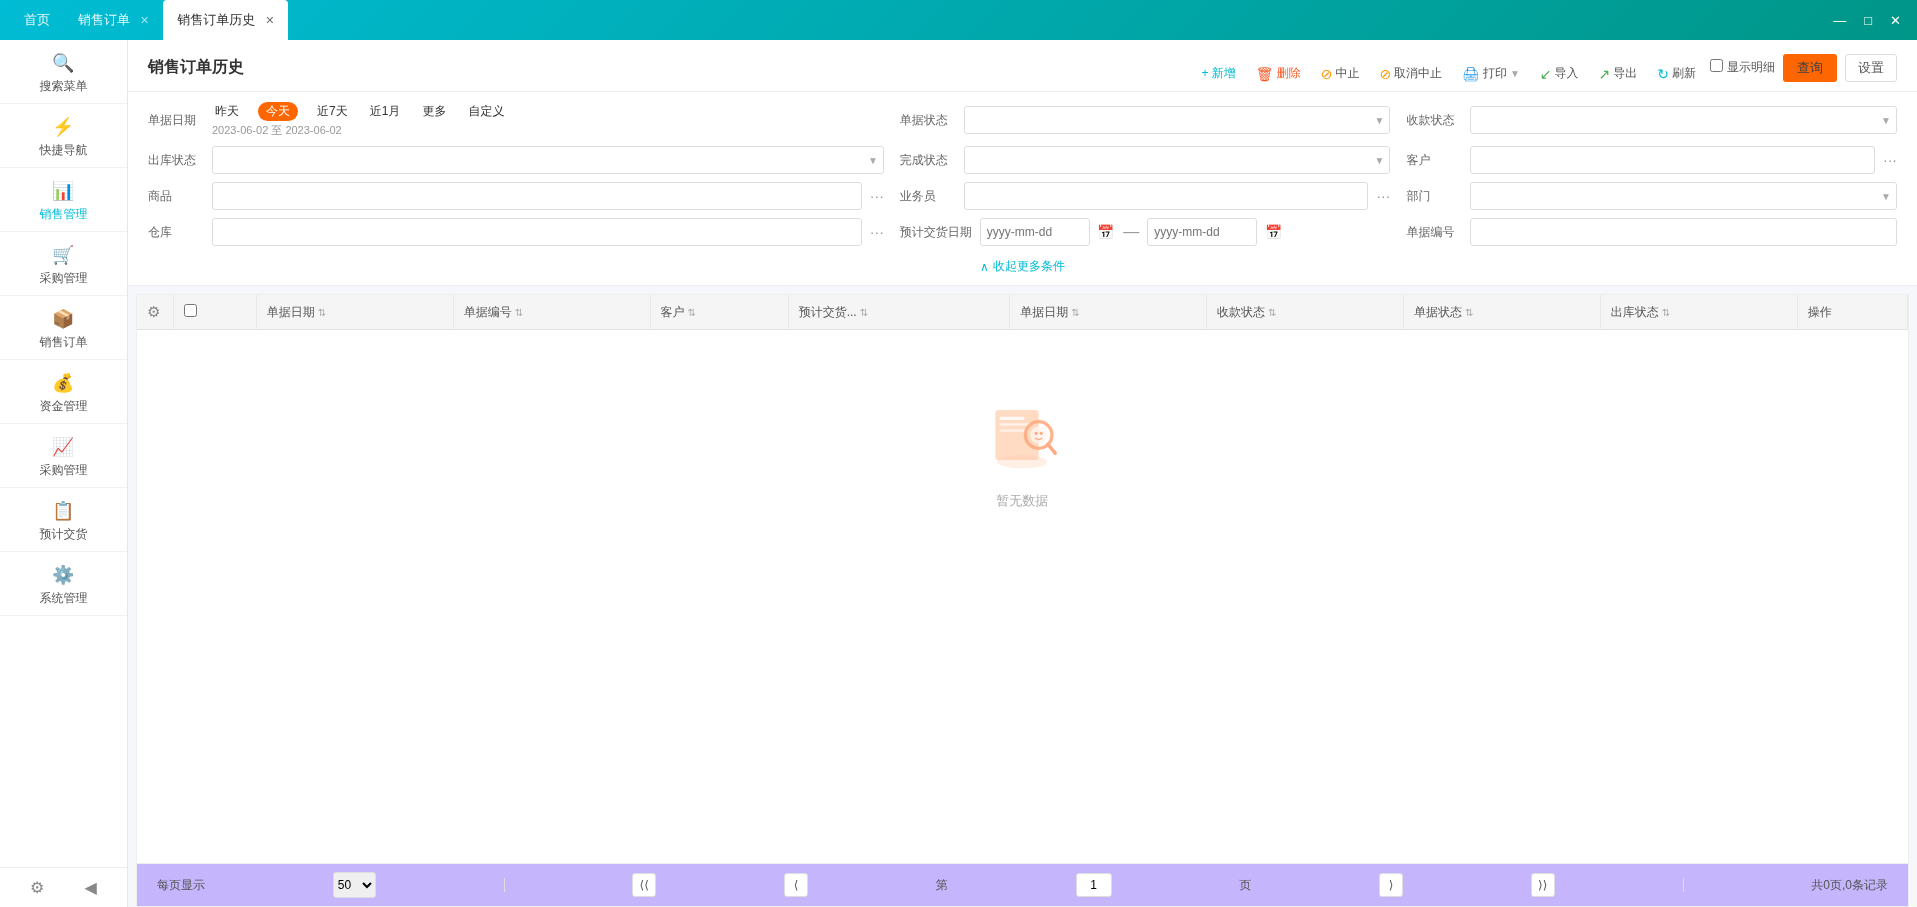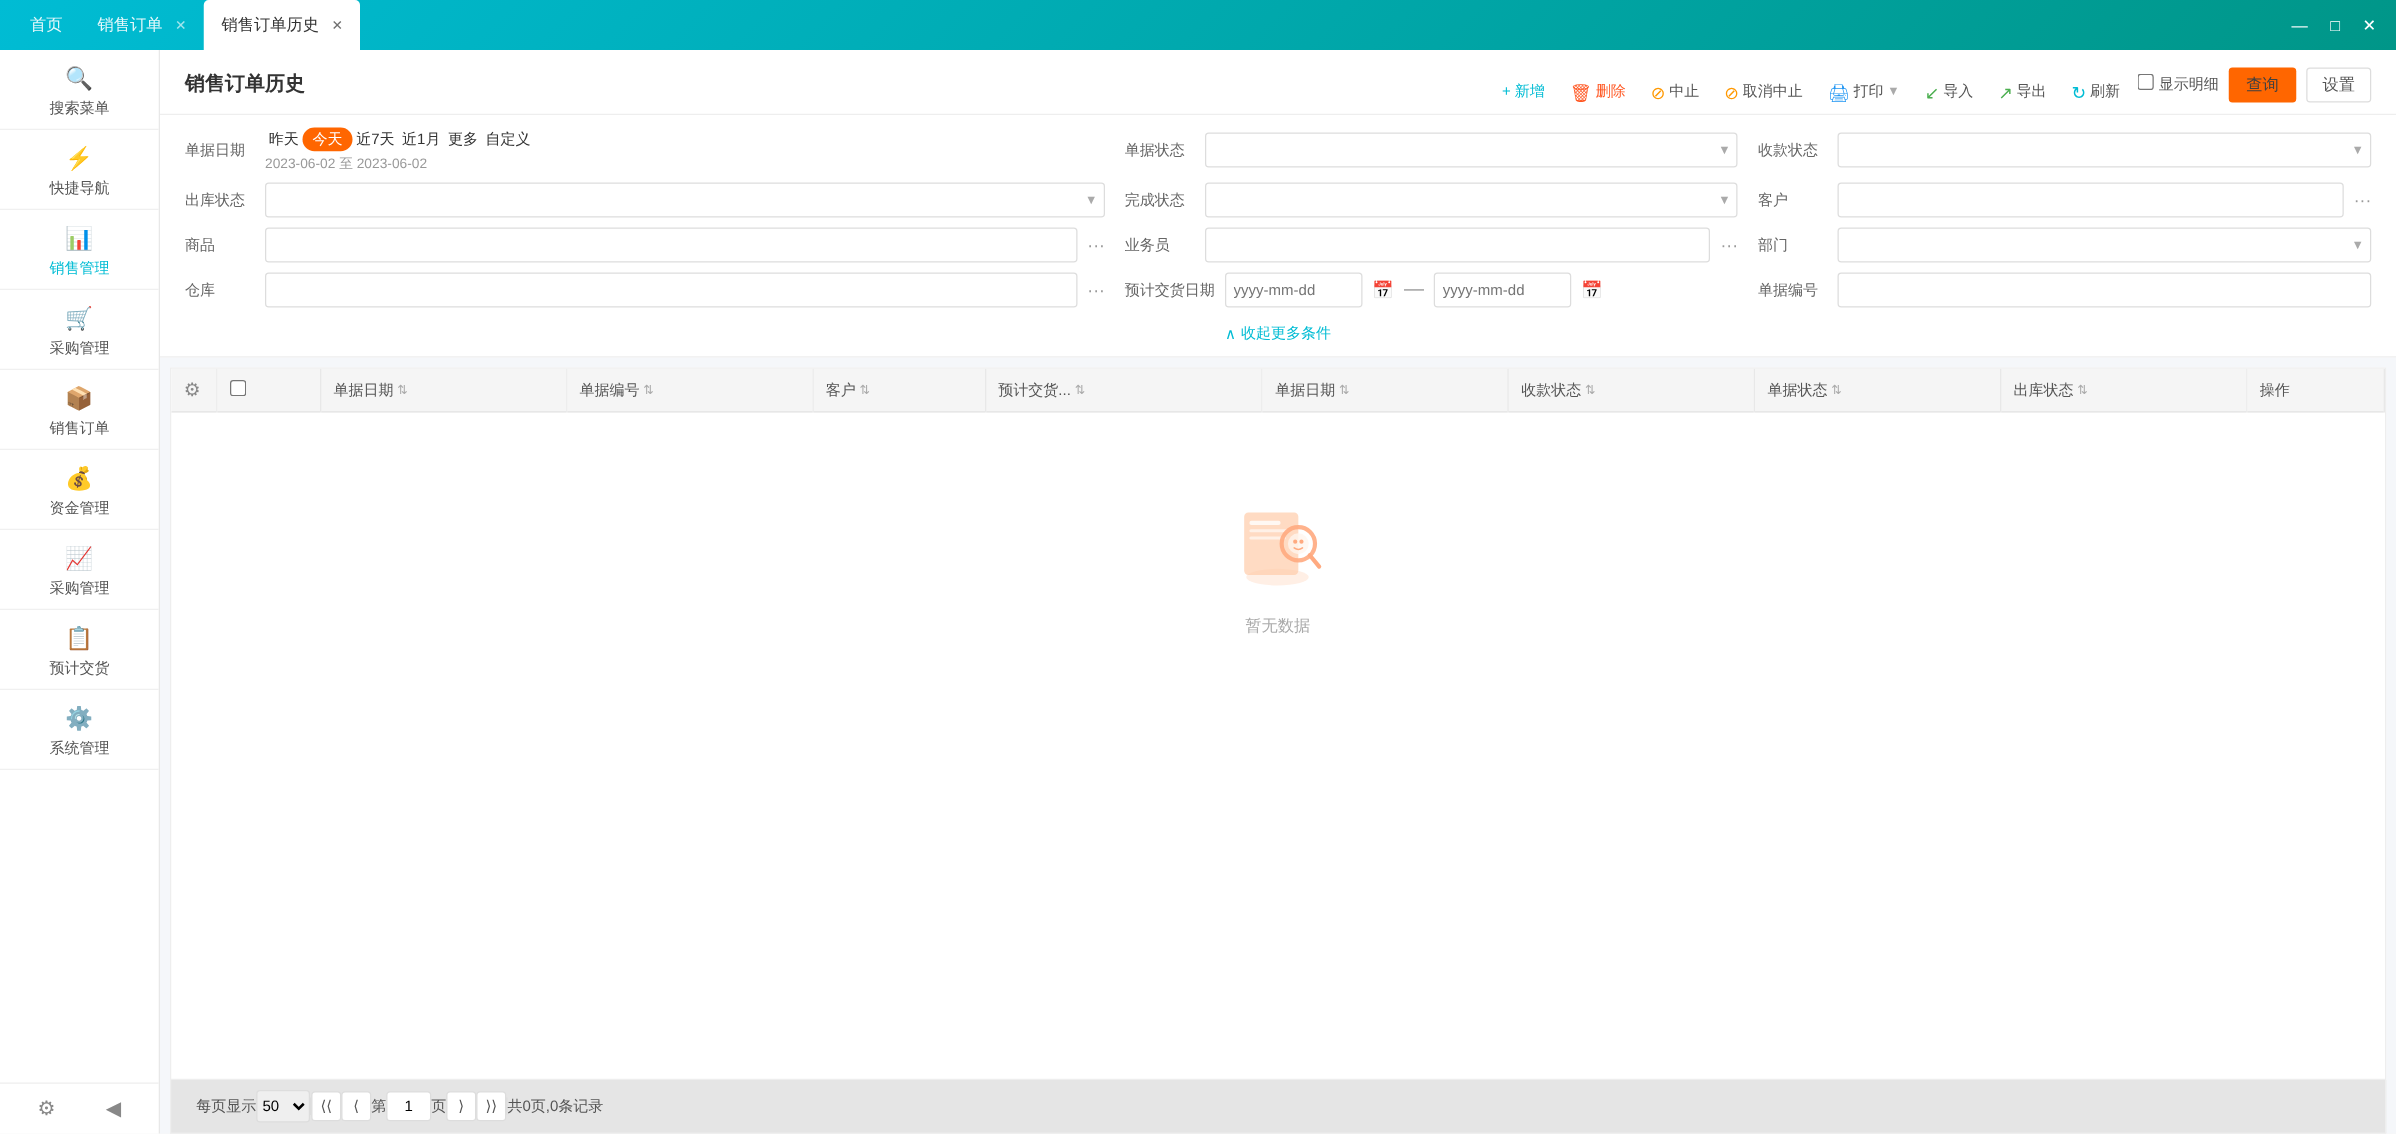--- a/index.html
+++ b/index.html
@@ -208,21 +208,21 @@
     }
     .filter-control {
       flex: 1;
       display: flex;
       align-items: center;
       gap: 4px;
     }
     .date-shortcuts {
       display: flex;
       align-items: center;
-      gap: 0;
+      gap: 16px;
       font-size: 12px;
       flex-wrap: wrap;
     }
     .date-shortcut {
       color: #333;
       cursor: pointer;
       padding: 1px 3px;
     }
     .date-shortcut.active {
       background: #ff6600;
@@ -361,26 +361,27 @@
     }
     
     .empty-illustration {
       width: 100px;
       height: 90px;
       margin-bottom: 12px;
     }
 
     
     .table-footer {
-      background: #e5e5e5;
+      background: #c4b5fd;
       border-top: 1px solid #eee;
       padding: 8px 20px;
       display: flex;
       align-items: center;
-      justify-content: flex-start;
+      justify-content: space-between;
+      gap: 10px;
       font-size: 12px;
       color: #555;
       margin: 0 8px;
       border: 1px solid #eee;
       border-top: none;
     }
     .page-size-select {
       height: 26px;
       border: 1px solid #ddd;
       border-radius: 3px;

